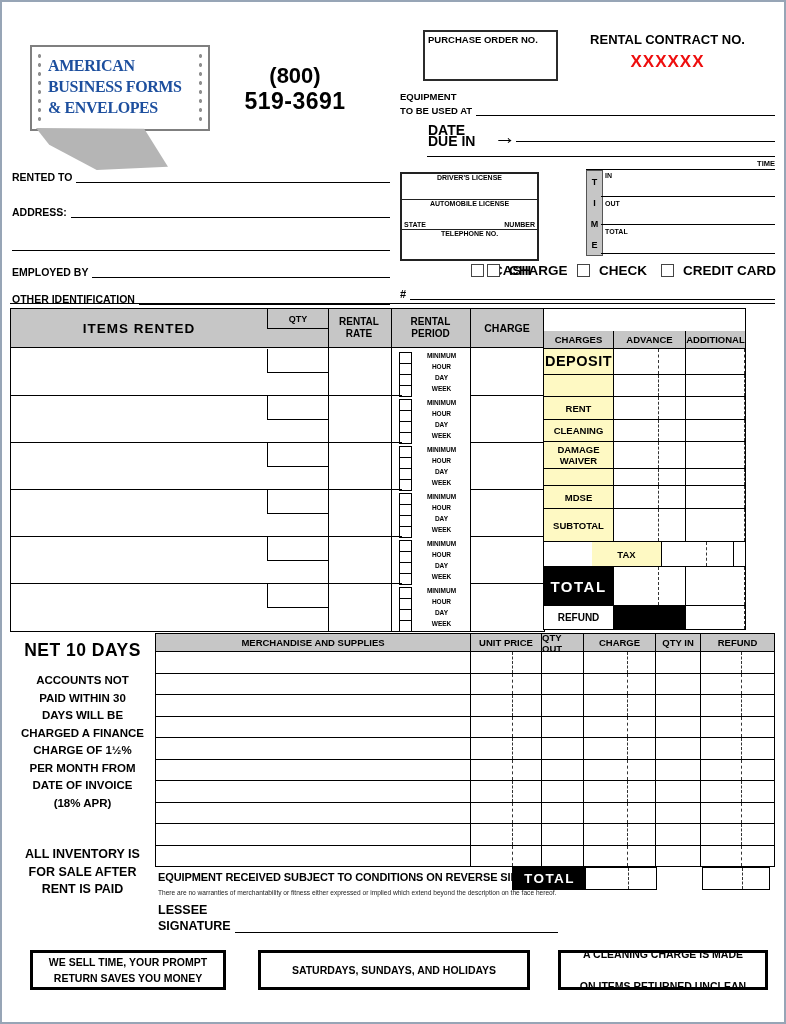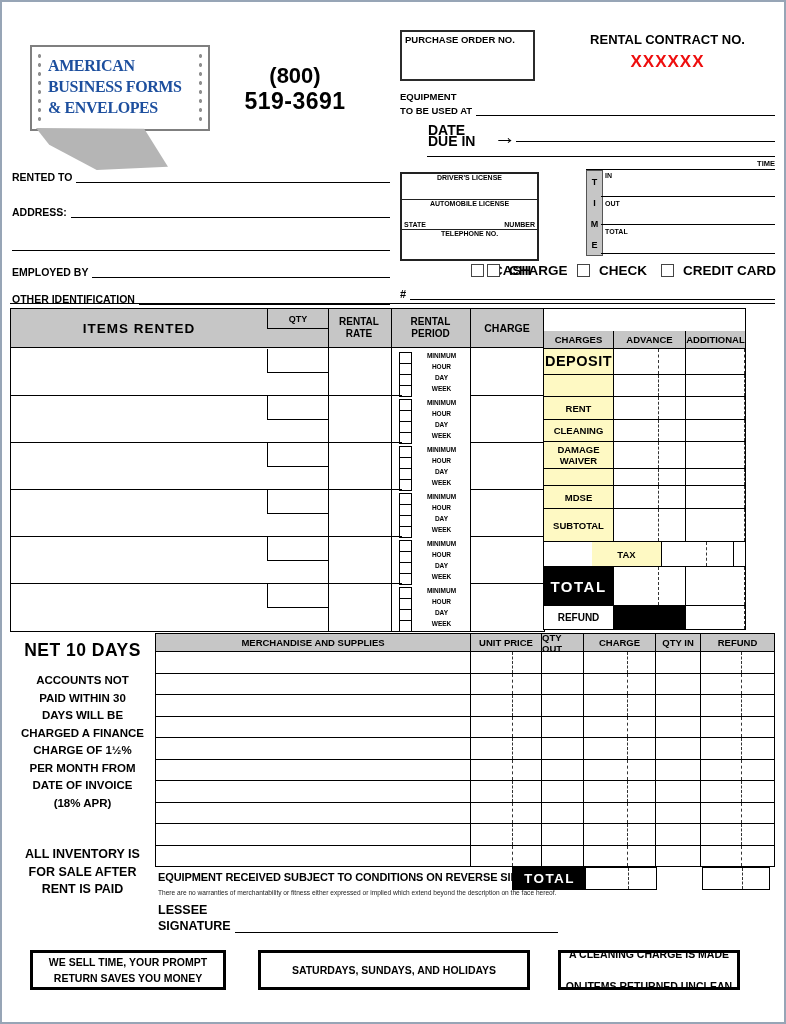--- a/index.html
+++ b/index.html
@@ -15,21 +15,21 @@
         background-image:radial-gradient(circle at 2.5px 4px,#8f8f8f 1.7px,transparent 1.9px);
         background-size:5px 9px;}
   .dots.left{left:5px;} .dots.right{right:5px;}
   .logo-text{position:absolute;left:16px;top:8px;color:#1d4f9e;font-weight:bold;
              font-size:16px;line-height:21px;letter-spacing:-0.4px;white-space:nowrap;font-family:Liberation Serif, serif;}
   .logo-flag{left:36px;top:128px;width:132px;height:42px;background:#b5b5b5;
              clip-path:polygon(0 0,82% 2%,100% 92%,46% 100%,10% 40%);}
   .phone1{left:235px;top:55px;width:120px;font-size:22px;margin-top:8px;}
   .phone2{left:225px;top:88px;width:140px;font-size:23px;letter-spacing:0.5px;}
   
-  .po-box{left:400px;top:30px;width:131px;height:47px;border:2px solid #2b2b2b;}
+  .po-box{left:423px;top:30px;width:131px;height:47px;border:2px solid #2b2b2b;}
   .po-label{position:absolute;left:3px;top:2px;font-size:9.5px;font-weight:bold;}
   .rc-label{left:560px;top:32px;width:215px;font-size:13px;}
   .rc-value{left:560px;top:52px;width:215px;font-size:17px;color:#ee0e0e;letter-spacing:1px;}
   .eq1{left:400px;top:91px;font-size:9.5px;}
   .eqrow{left:400px;top:103px;width:375px;display:flex;align-items:flex-end;font-size:9.5px;}
   .fill{flex:1;border-bottom:1.5px solid #000;height:12px;margin-left:4px;}
   .date-lbl{left:428px;top:122px;font-size:14px;}
   .duein-lbl{left:428px;top:133px;font-size:14px;}
   .arrow{left:494px;top:124px;font-size:22px;font-weight:bold;}
   .dline1{left:516px;top:141px;width:259px;border-bottom:1.5px solid #000;}
@@ -661,18 +661,18 @@
     <span class="fill"></span>
   </div>
 
   <div class="abs promo" style="left:30px;width:196px;">
     <div>WE SELL TIME, YOUR PROMPT</div>
     <div>RETURN SAVES YOU MONEY</div>
   </div>
   <div class="abs promo" style="left:258px;width:272px;">
     <div>SATURDAYS, SUNDAYS, AND HOLIDAYS</div>
   </div>
-  <div class="abs promo" style="left:558px;width:182px;gap:16px;">
+  <div class="abs promo" style="left:558px;width:210px;gap:16px;">
     <div>A CLEANING CHARGE IS MADE</div>
     <div>ON ITEMS RETURNED UNCLEAN</div>
   </div>
 
 </div>
 
 </body></html>

